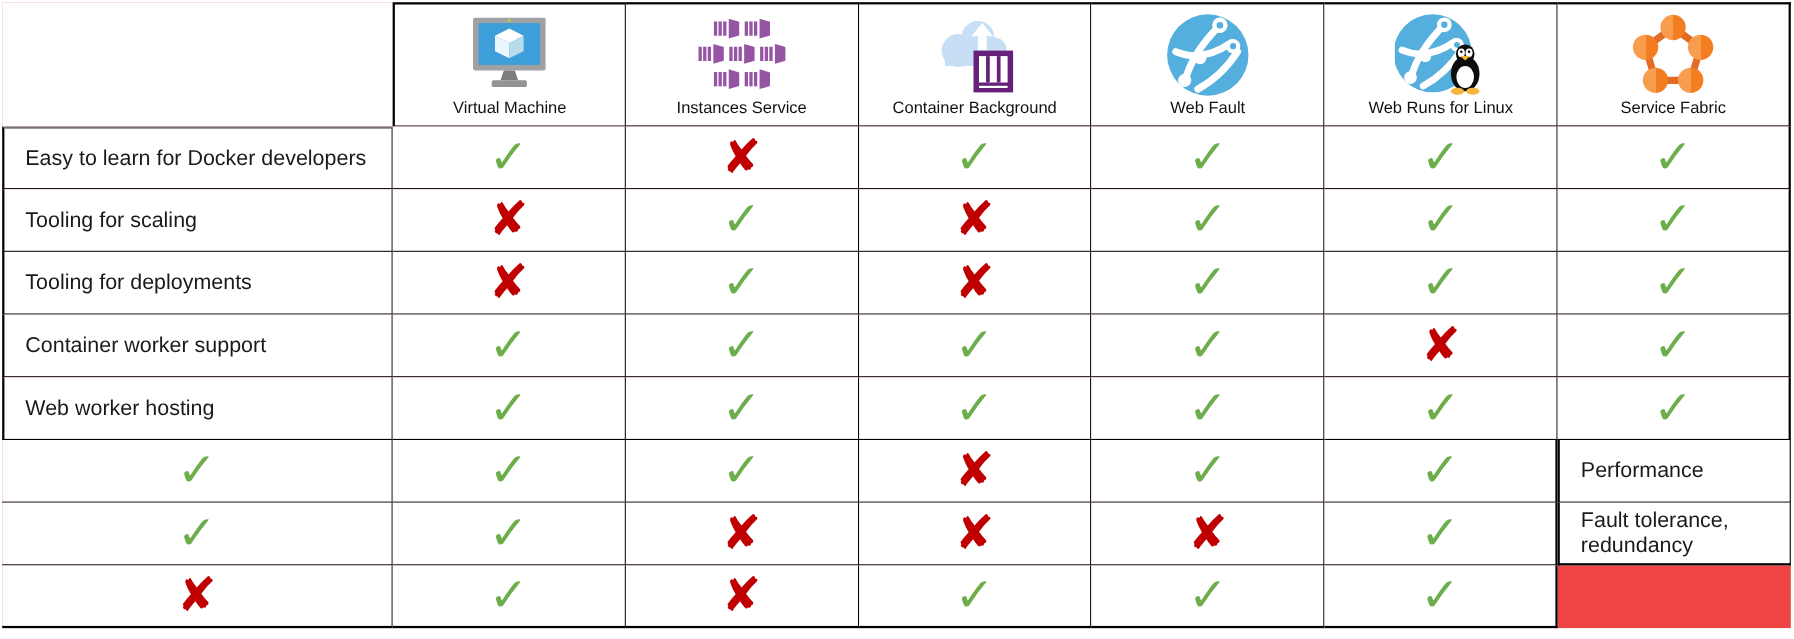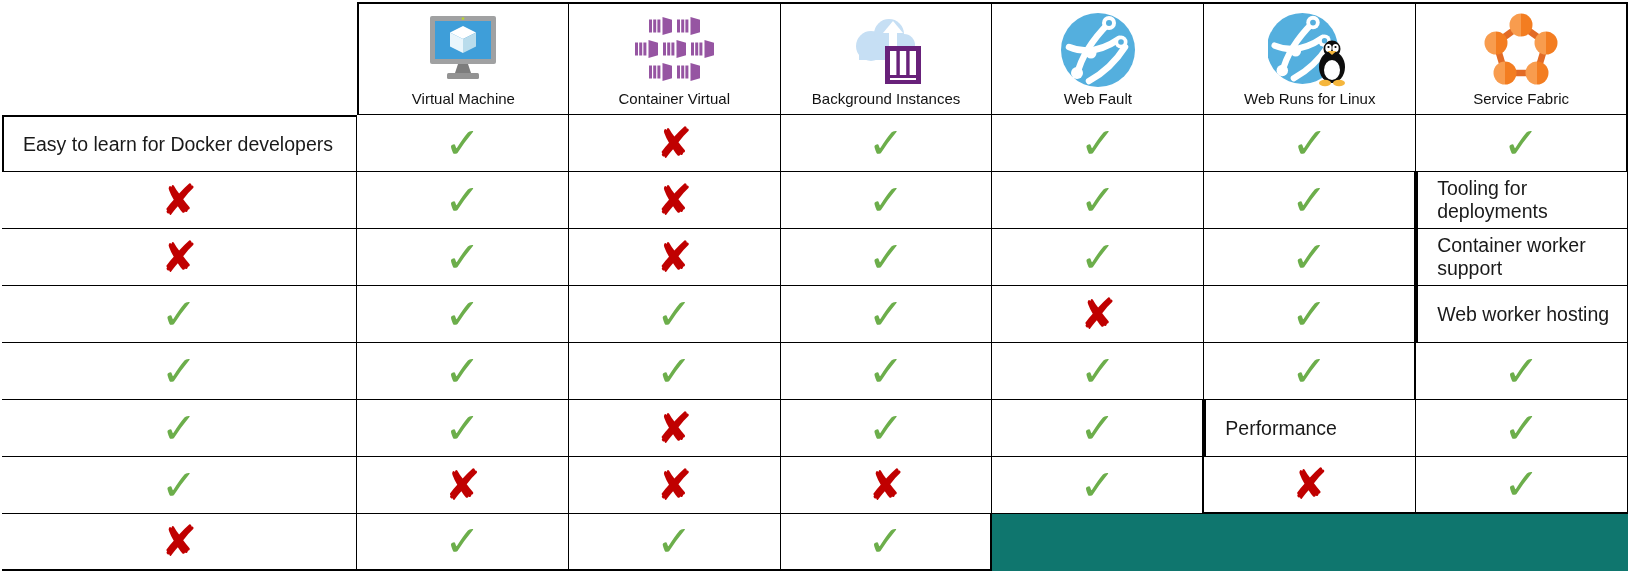--- a/index.html
+++ b/index.html
@@ -6,21 +6,21 @@
   body{
     width:1631px;height:581px;background:#ffffff;overflow:hidden;
     font-family:"Liberation Sans",sans-serif;color:#1a1a1a;
   }
   .grid{
     display:grid;
     grid-template-columns:355px repeat(6,1fr);
     grid-template-rows:113px repeat(8,57px);
     width:1626px;
     margin:2px 0 0 2px;
-    background:#0f766e;
+    background:#ef4444;
   }
   .cell{
     box-sizing:border-box;
     border-right:1px solid #000;
     border-bottom:1px solid #000;
     background:#fff;
   }
   .corner{border:none;}
   .head{
     border-top:2px solid #000;
@@ -29,21 +29,21 @@
   .head-first{border-left:2px solid #000;}
   .last-col{border-right-width:2px;}
   .last-row{border-bottom-width:2px;}
   .icon-wrap{flex:1;display:flex;align-items:center;justify-content:center;padding-top:5px;}
   .head-label{font-size:15px;color:#111;padding-bottom:8px;line-height:1;}
   .row-label{
     border-left:2px solid #000;
     display:flex;align-items:center;
     padding-left:19px;font-size:19.5px;color:#1a1a1a;
   }
-  .first-row{border-top:2px solid #000000;}
+  .first-row{border-top:2px solid #737373;}
   .mark{
     display:flex;align-items:center;justify-content:center;
     font-family:"DejaVu Sans",sans-serif;
     font-size:43px;font-weight:bold;line-height:1;
   }
 </style>
 </head>
 <body>
 
 <div class="grid" id="comparison-table">
@@ -79,42 +79,42 @@
         </defs>
         <use href="#csu" x="18" y="0"></use>
           <use href="#csu" x="46" y="0"></use>
         <use href="#csu" x="4" y="23"></use>
           <use href="#csu" x="32" y="23"></use>
           <use href="#csu" x="60" y="23"></use>
         <use href="#csu" x="18" y="46"></use>
           <use href="#csu" x="46" y="46"></use>
       </svg>
     </div>
-    <div class="head-label">Container Virtual</div>
+    <div class="head-label">Instances Service</div>
   </div>
 
   <div class="cell head">
     <div class="icon-wrap">
       <svg width="78" height="72" viewBox="0 0 78 72">
         <g fill="#C6DFF4">
           <circle cx="24" cy="32" r="15"></circle>
           <circle cx="42" cy="20" r="15"></circle>
           <circle cx="57" cy="31" r="11"></circle>
           <rect x="12" y="32" width="50" height="14"></rect>
         </g>
         <polygon points="46,7 56,19 36,19" fill="#ffffff"></polygon>
         <rect x="42" y="19" width="8" height="13" fill="#ffffff"></rect>
         <rect x="38" y="32" width="36" height="38" fill="#68217A"></rect>
         <rect x="43" y="37" width="26" height="24" fill="#ffffff"></rect>
         <rect x="49.4" y="37" width="3.4" height="24" fill="#68217A"></rect>
         <rect x="59.2" y="37" width="3.4" height="24" fill="#68217A"></rect>
         <rect x="43" y="64" width="26" height="2" fill="#ffffff"></rect>
       </svg>
     </div>
-    <div class="head-label">Background Instances</div>
+    <div class="head-label">Container Background</div>
   </div>
 
   <div class="cell head">
     <div class="icon-wrap">
       <svg width="78" height="78" viewBox="0 0 78 78">
         <circle cx="39" cy="39" r="37" fill="#54AFDE"></circle>
         <g stroke="#ffffff" stroke-width="6.5" fill="none" stroke-linecap="round">
           <path d="M18,64 Q24,38 50,12"></path>
           <path d="M10,36 Q34,46 60,28"></path>
           <path d="M30,70 Q52,58 66,36"></path>
@@ -196,20 +196,21 @@
     <div class="head-label">Service Fabric</div>
   </div>
 
 <div class="cell row-label first-row">Easy to learn for Docker developers</div>
     <div class="cell mark" style="color: rgb(108, 174, 75);">✓</div>
     <div class="cell mark" style="color: rgb(192, 0, 0);">✘</div>
     <div class="cell mark" style="color: rgb(108, 174, 75);">✓</div>
     <div class="cell mark" style="color: rgb(108, 174, 75);">✓</div>
     <div class="cell mark" style="color: rgb(108, 174, 75);">✓</div>
     <div class="cell mark last-col" style="color: rgb(108, 174, 75);">✓</div>
+    <div class="cell row-label">Tooling for scaling</div>
     <div class="cell mark" style="color: rgb(192, 0, 0);">✘</div>
     <div class="cell mark" style="color: rgb(108, 174, 75);">✓</div>
     <div class="cell mark" style="color: rgb(192, 0, 0);">✘</div>
     <div class="cell mark" style="color: rgb(108, 174, 75);">✓</div>
     <div class="cell mark" style="color: rgb(108, 174, 75);">✓</div>
     <div class="cell mark last-col" style="color: rgb(108, 174, 75);">✓</div>
     <div class="cell row-label">Tooling for deployments</div>
     <div class="cell mark" style="color: rgb(192, 0, 0);">✘</div>
     <div class="cell mark" style="color: rgb(108, 174, 75);">✓</div>
     <div class="cell mark" style="color: rgb(192, 0, 0);">✘</div>
@@ -236,19 +237,20 @@
     <div class="cell mark" style="color: rgb(192, 0, 0);">✘</div>
     <div class="cell mark" style="color: rgb(108, 174, 75);">✓</div>
     <div class="cell mark last-col" style="color: rgb(108, 174, 75);">✓</div>
     <div class="cell row-label">Performance</div>
     <div class="cell mark" style="color: rgb(108, 174, 75);">✓</div>
     <div class="cell mark" style="color: rgb(108, 174, 75);">✓</div>
     <div class="cell mark" style="color: rgb(192, 0, 0);">✘</div>
     <div class="cell mark" style="color: rgb(192, 0, 0);">✘</div>
     <div class="cell mark" style="color: rgb(192, 0, 0);">✘</div>
     <div class="cell mark last-col" style="color: rgb(108, 174, 75);">✓</div>
+    <div class="cell row-label last-row">Fault tolerance, redundancy</div>
     <div class="cell mark last-row" style="color: rgb(192, 0, 0);">✘</div>
     <div class="cell mark last-row" style="color: rgb(108, 174, 75);">✓</div>
     <div class="cell mark last-row" style="color: rgb(192, 0, 0);">✘</div>
     <div class="cell mark last-row" style="color: rgb(108, 174, 75);">✓</div>
     <div class="cell mark last-row" style="color: rgb(108, 174, 75);">✓</div>
     <div class="cell mark last-col last-row" style="color: rgb(108, 174, 75);">✓</div>
   </div>
 
 </body></html>

